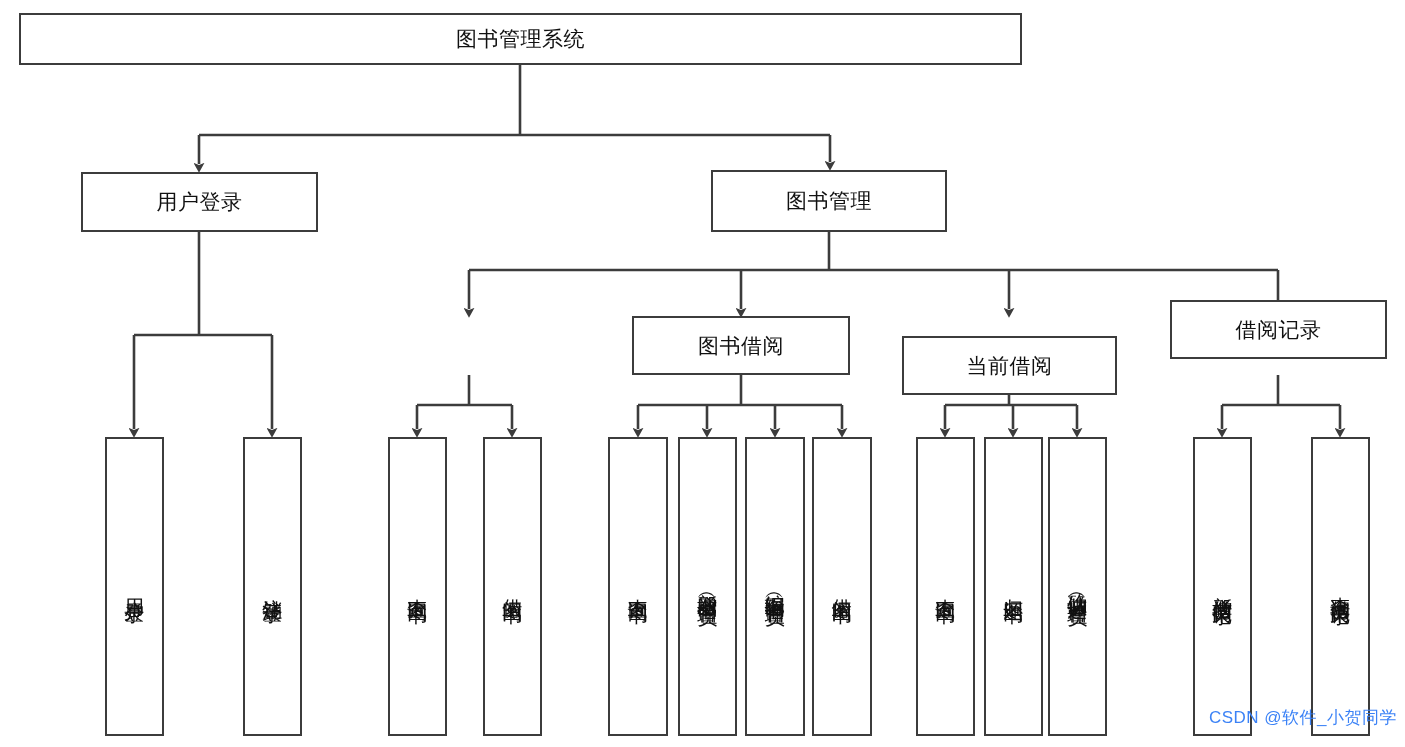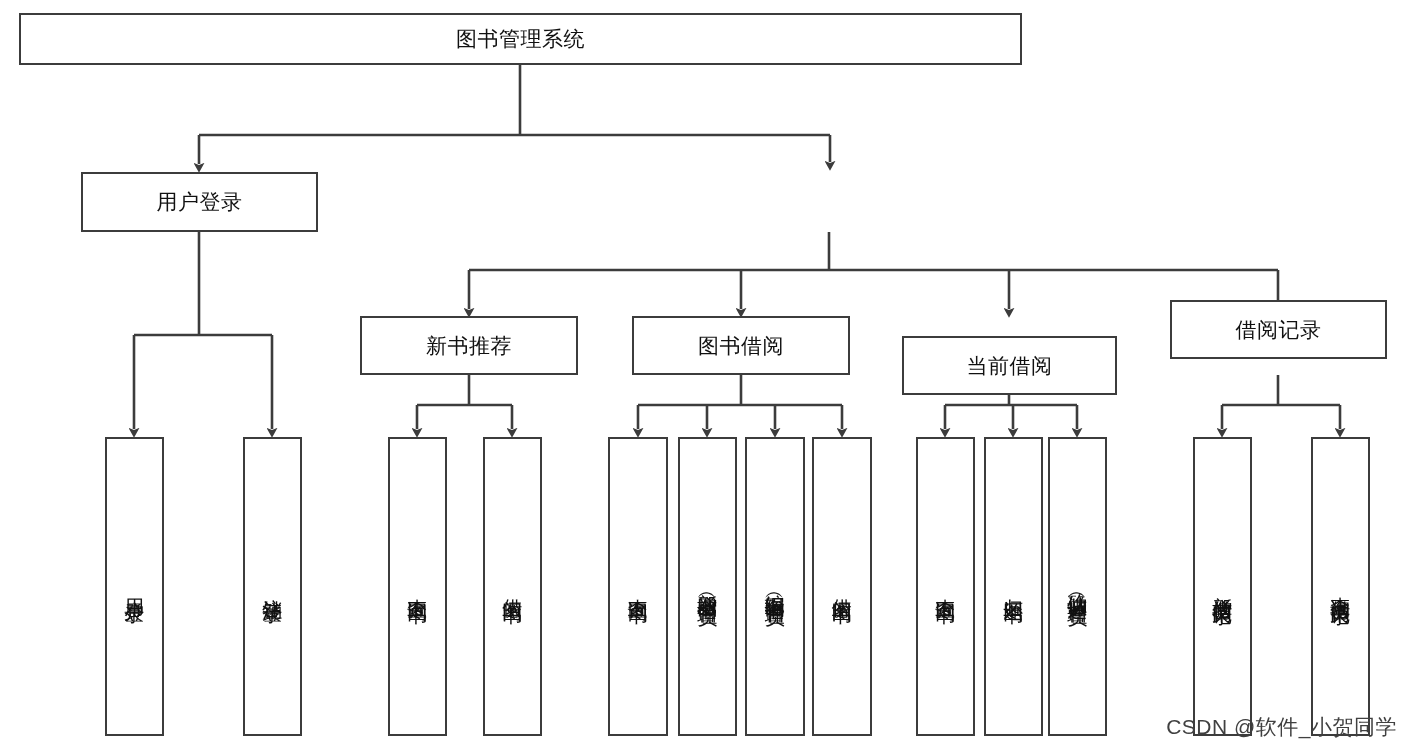--- a/index.html
+++ b/index.html
@@ -53,23 +53,23 @@
     text-orientation: upright;
     font-size: 20px;
     line-height: 1.32;
     letter-spacing: 2px;
     white-space: nowrap;
     max-height: 270px;
   }
   .watermark {
     position: absolute;
     right: 8px;
-    bottom: 6px;
-    font-size: 21px;
-    color: #404040;
+    bottom: 18px;
+    font-size: 17px;
+    color: #3b82f6;
     letter-spacing: 0.5px;
     white-space: nowrap;
     font-family: "Liberation Sans", "DejaVu Sans", sans-serif;
   }
 </style>
 </head>
 <body>
 
 <div id="diagram-root">
 
@@ -123,24 +123,24 @@
     </g>
   </svg>
 
   <div class="node" style="left:19px; top:13px; width:1003px; height:52px;">
     <span class="label">图书管理系统</span>
   </div>
 
   <div class="node" style="left:81px; top:172px; width:237px; height:60px;">
     <span class="label">用户登录</span>
   </div>
+  <div class="node" style="left:711px; top:170px; width:236px; height:62px;">
+    <span class="label">图书管理</span>
+  </div>
 
-  <div class="node" style="left:360px; top:316px; width:218px; height:59px;">
-    <span class="label">新书推荐</span>
-  </div>
   <div class="node" style="left:632px; top:316px; width:218px; height:59px;">
     <span class="label">图书借阅</span>
   </div>
   <div class="node" style="left:902px; top:336px; width:215px; height:59px;">
     <span class="label">当前借阅</span>
   </div>
   <div class="node" style="left:1170px; top:300px; width:217px; height:59px;">
     <span class="label">借阅记录</span>
   </div>
 

